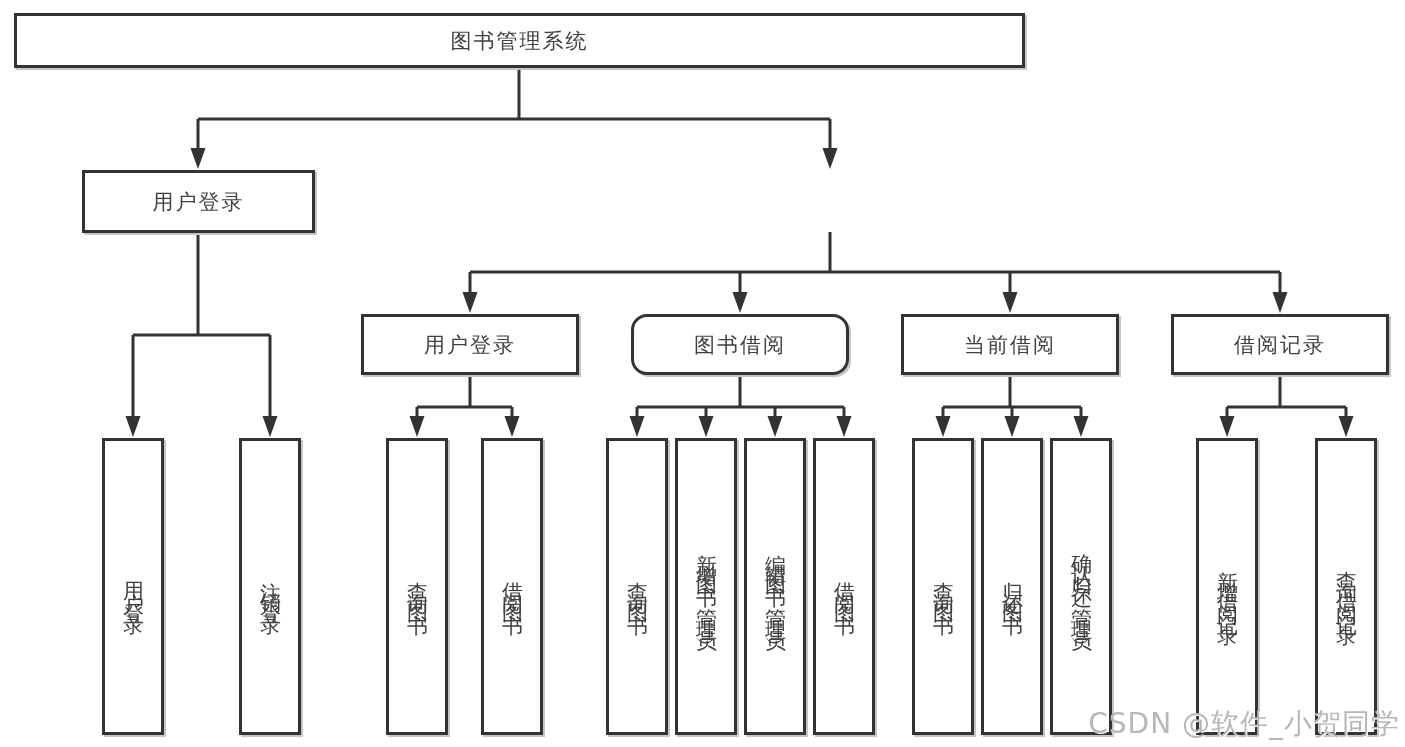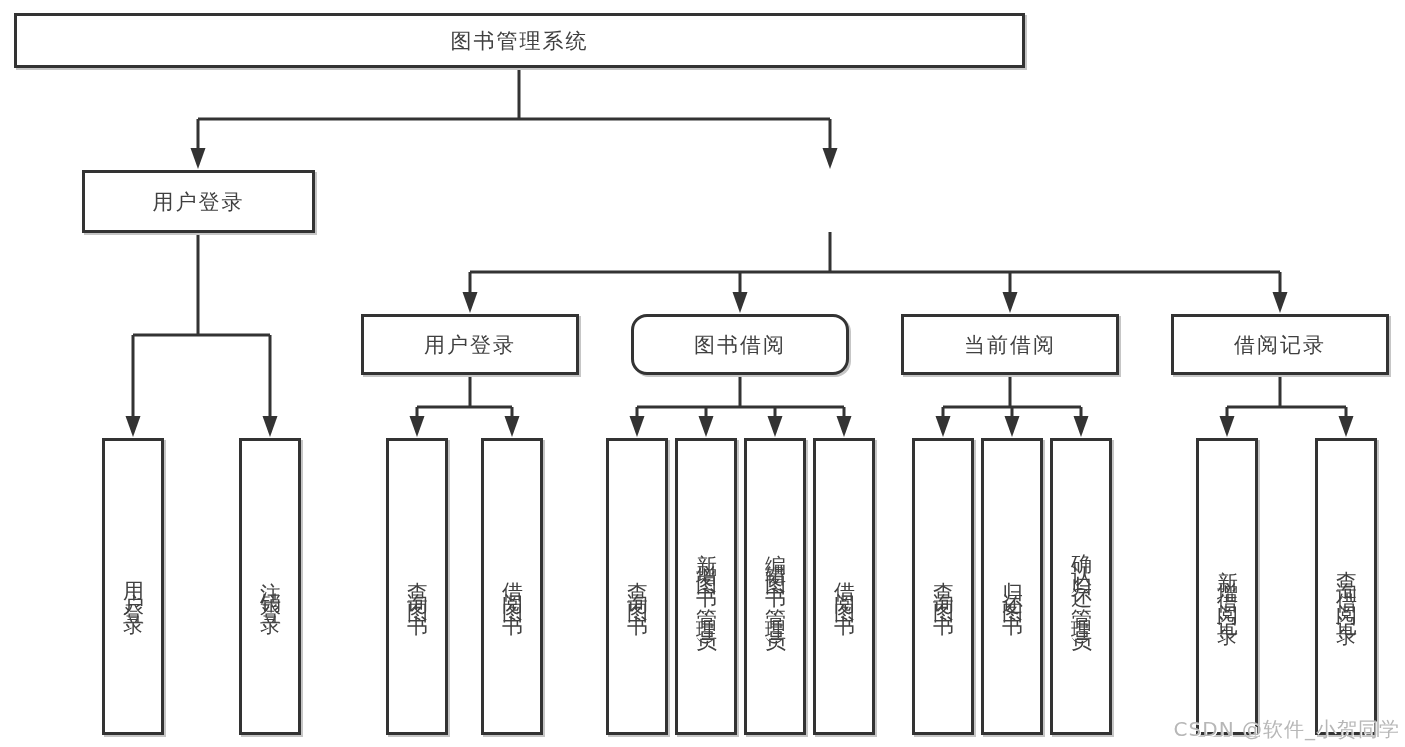--- a/index.html
+++ b/index.html
@@ -33,21 +33,21 @@
   .leaf{top:438px;width:62px;height:297px;}
   #n-lf-0{left:102px;}  #n-lf-1{left:239px;}
   #n-lf-2{left:386px;}  #n-lf-3{left:481px;}
   #n-lf-4{left:606px;}  #n-lf-5{left:675px;}
   #n-lf-6{left:744px;}  #n-lf-7{left:813px;}
   #n-lf-8{left:912px;}  #n-lf-9{left:981px;}
   #n-lf-10{left:1050px;}
   #n-lf-11{left:1196px;} #n-lf-12{left:1315px;}
   .watermark{
     position:absolute;right:5px;bottom:4px;z-index:5;
-    font-size:20px;color:#b7b7b7;letter-spacing:1px;white-space:nowrap;
+    font-size:28px;color:#b7b7b7;letter-spacing:1px;white-space:nowrap;
     text-shadow:1px 1px 0 #ffffff;
   }
 </style>
 </head>
 <body>
 
 <div class="stage">
 
   <svg class="connectors" viewBox="0 0 1405 747" xmlns="http://www.w3.org/2000/svg" aria-hidden="true">
     <path d="M519 68 V119 M198 119 H830 M198 119 V152 M830 119 V152

